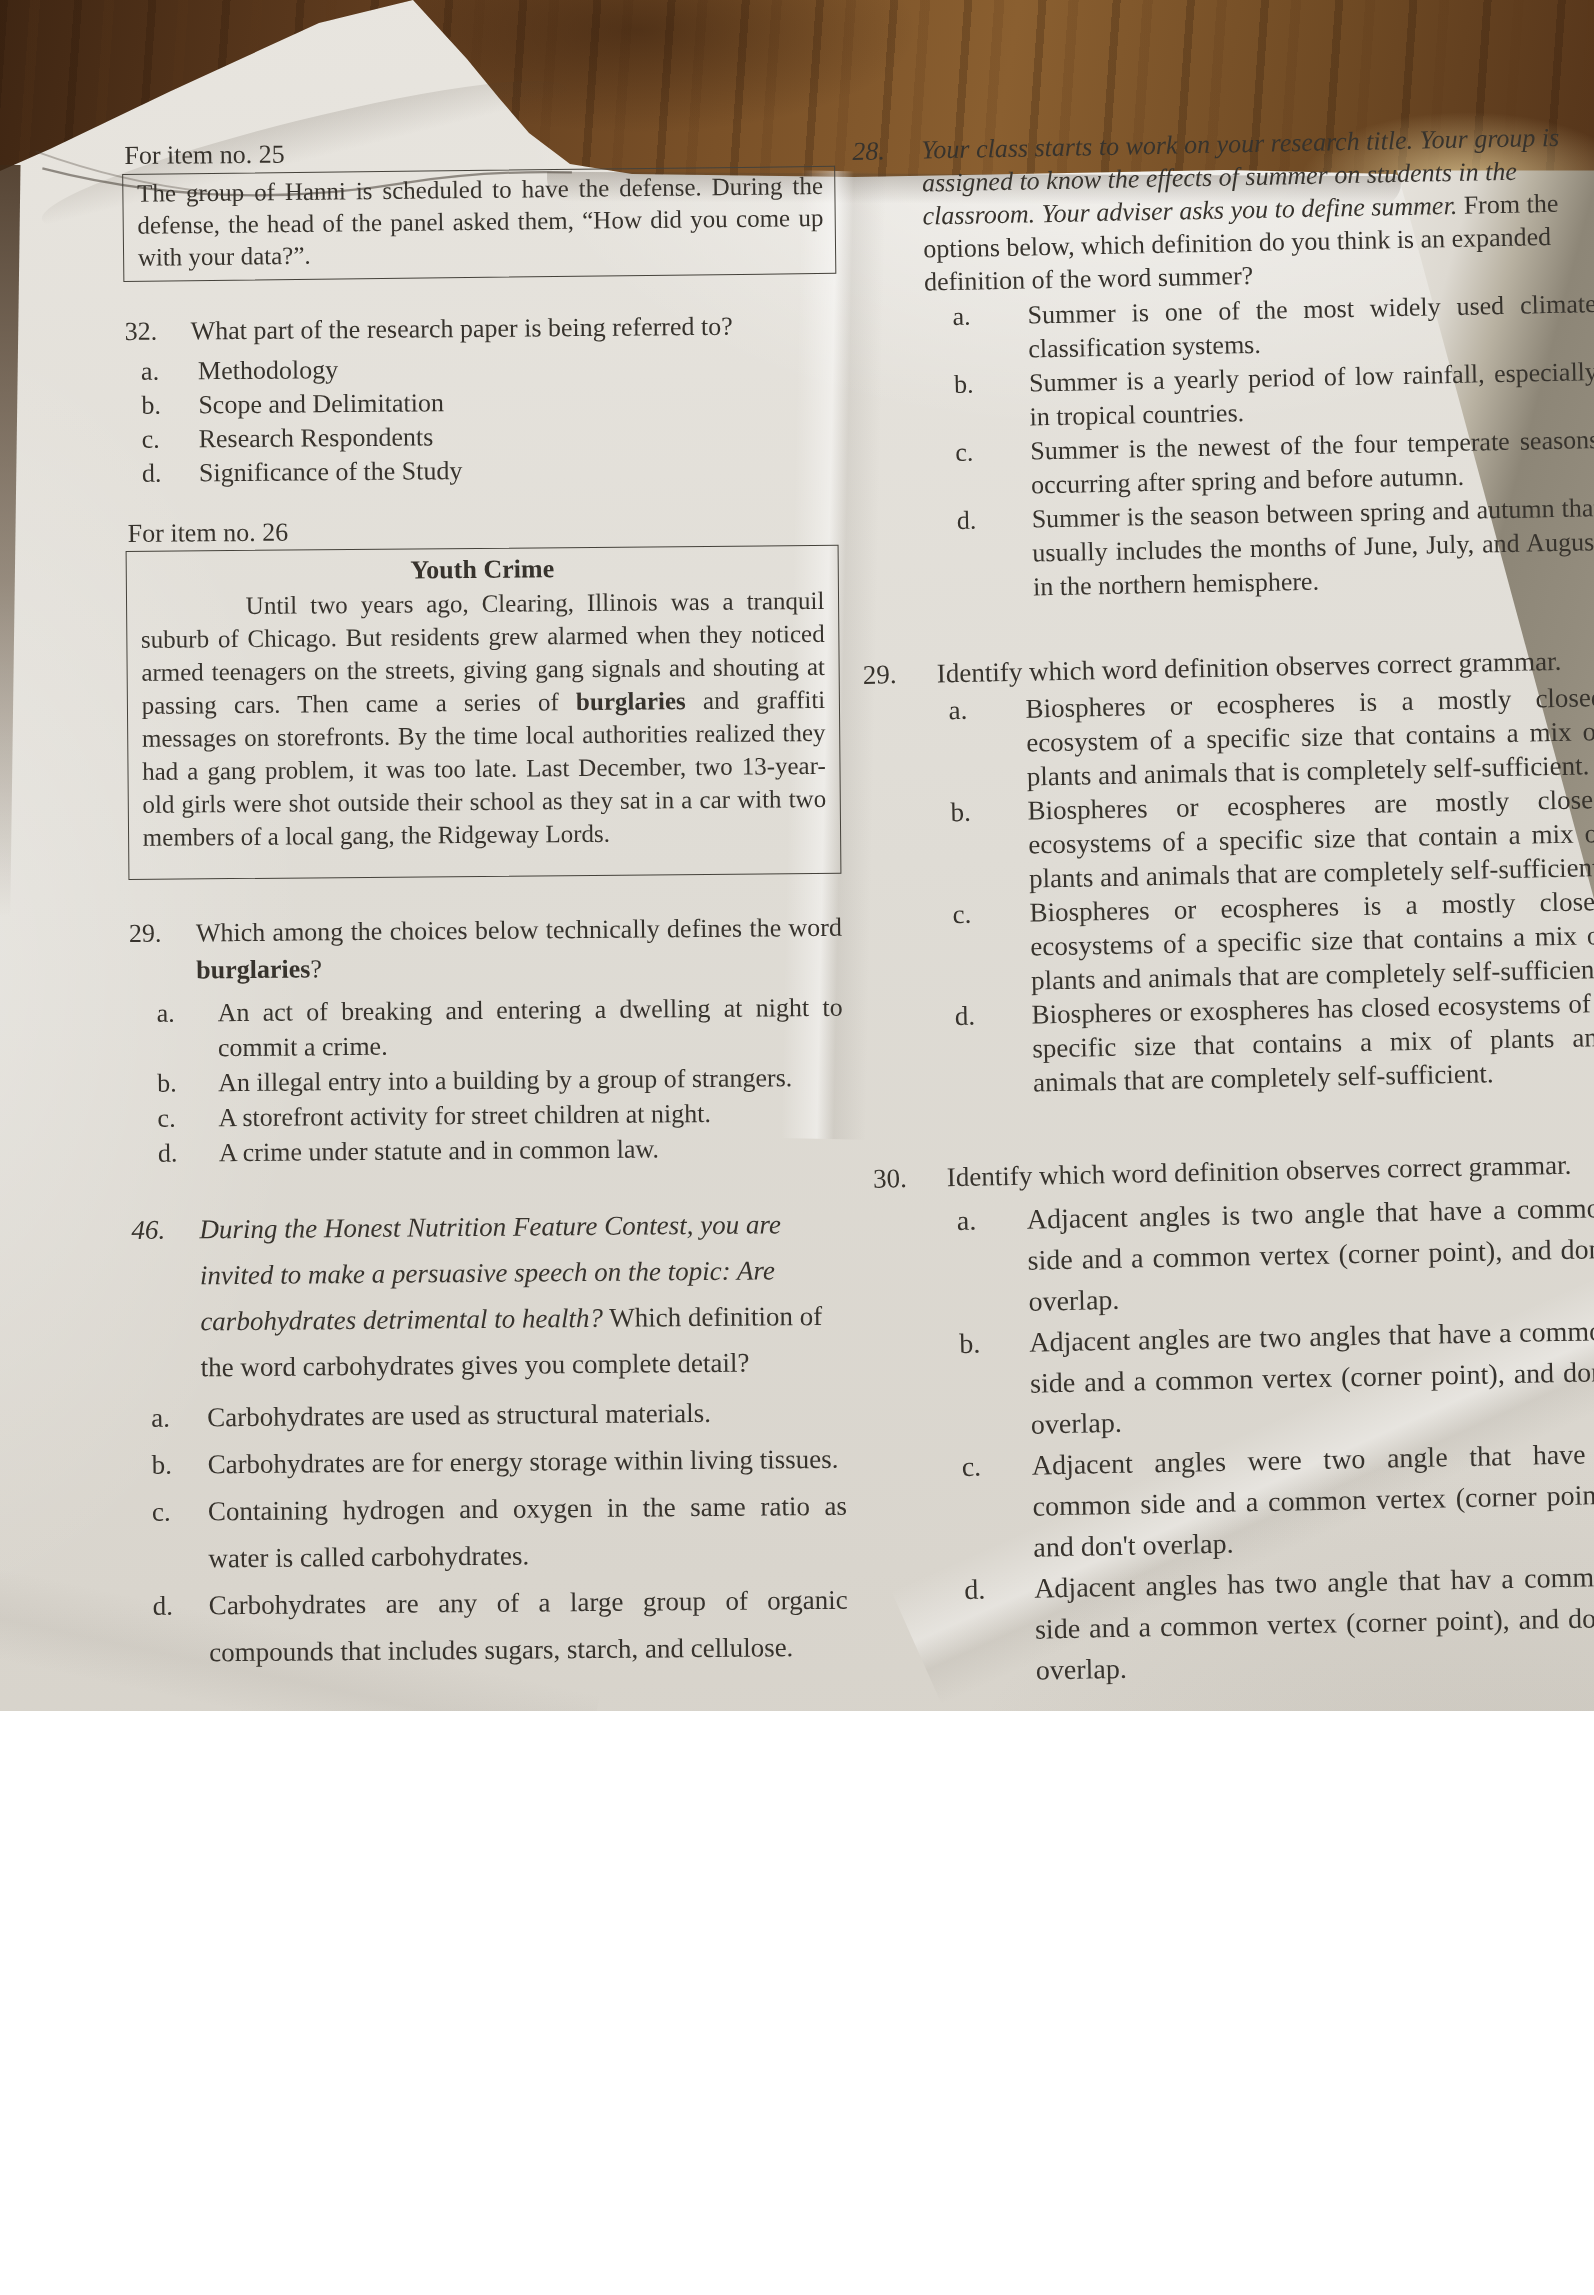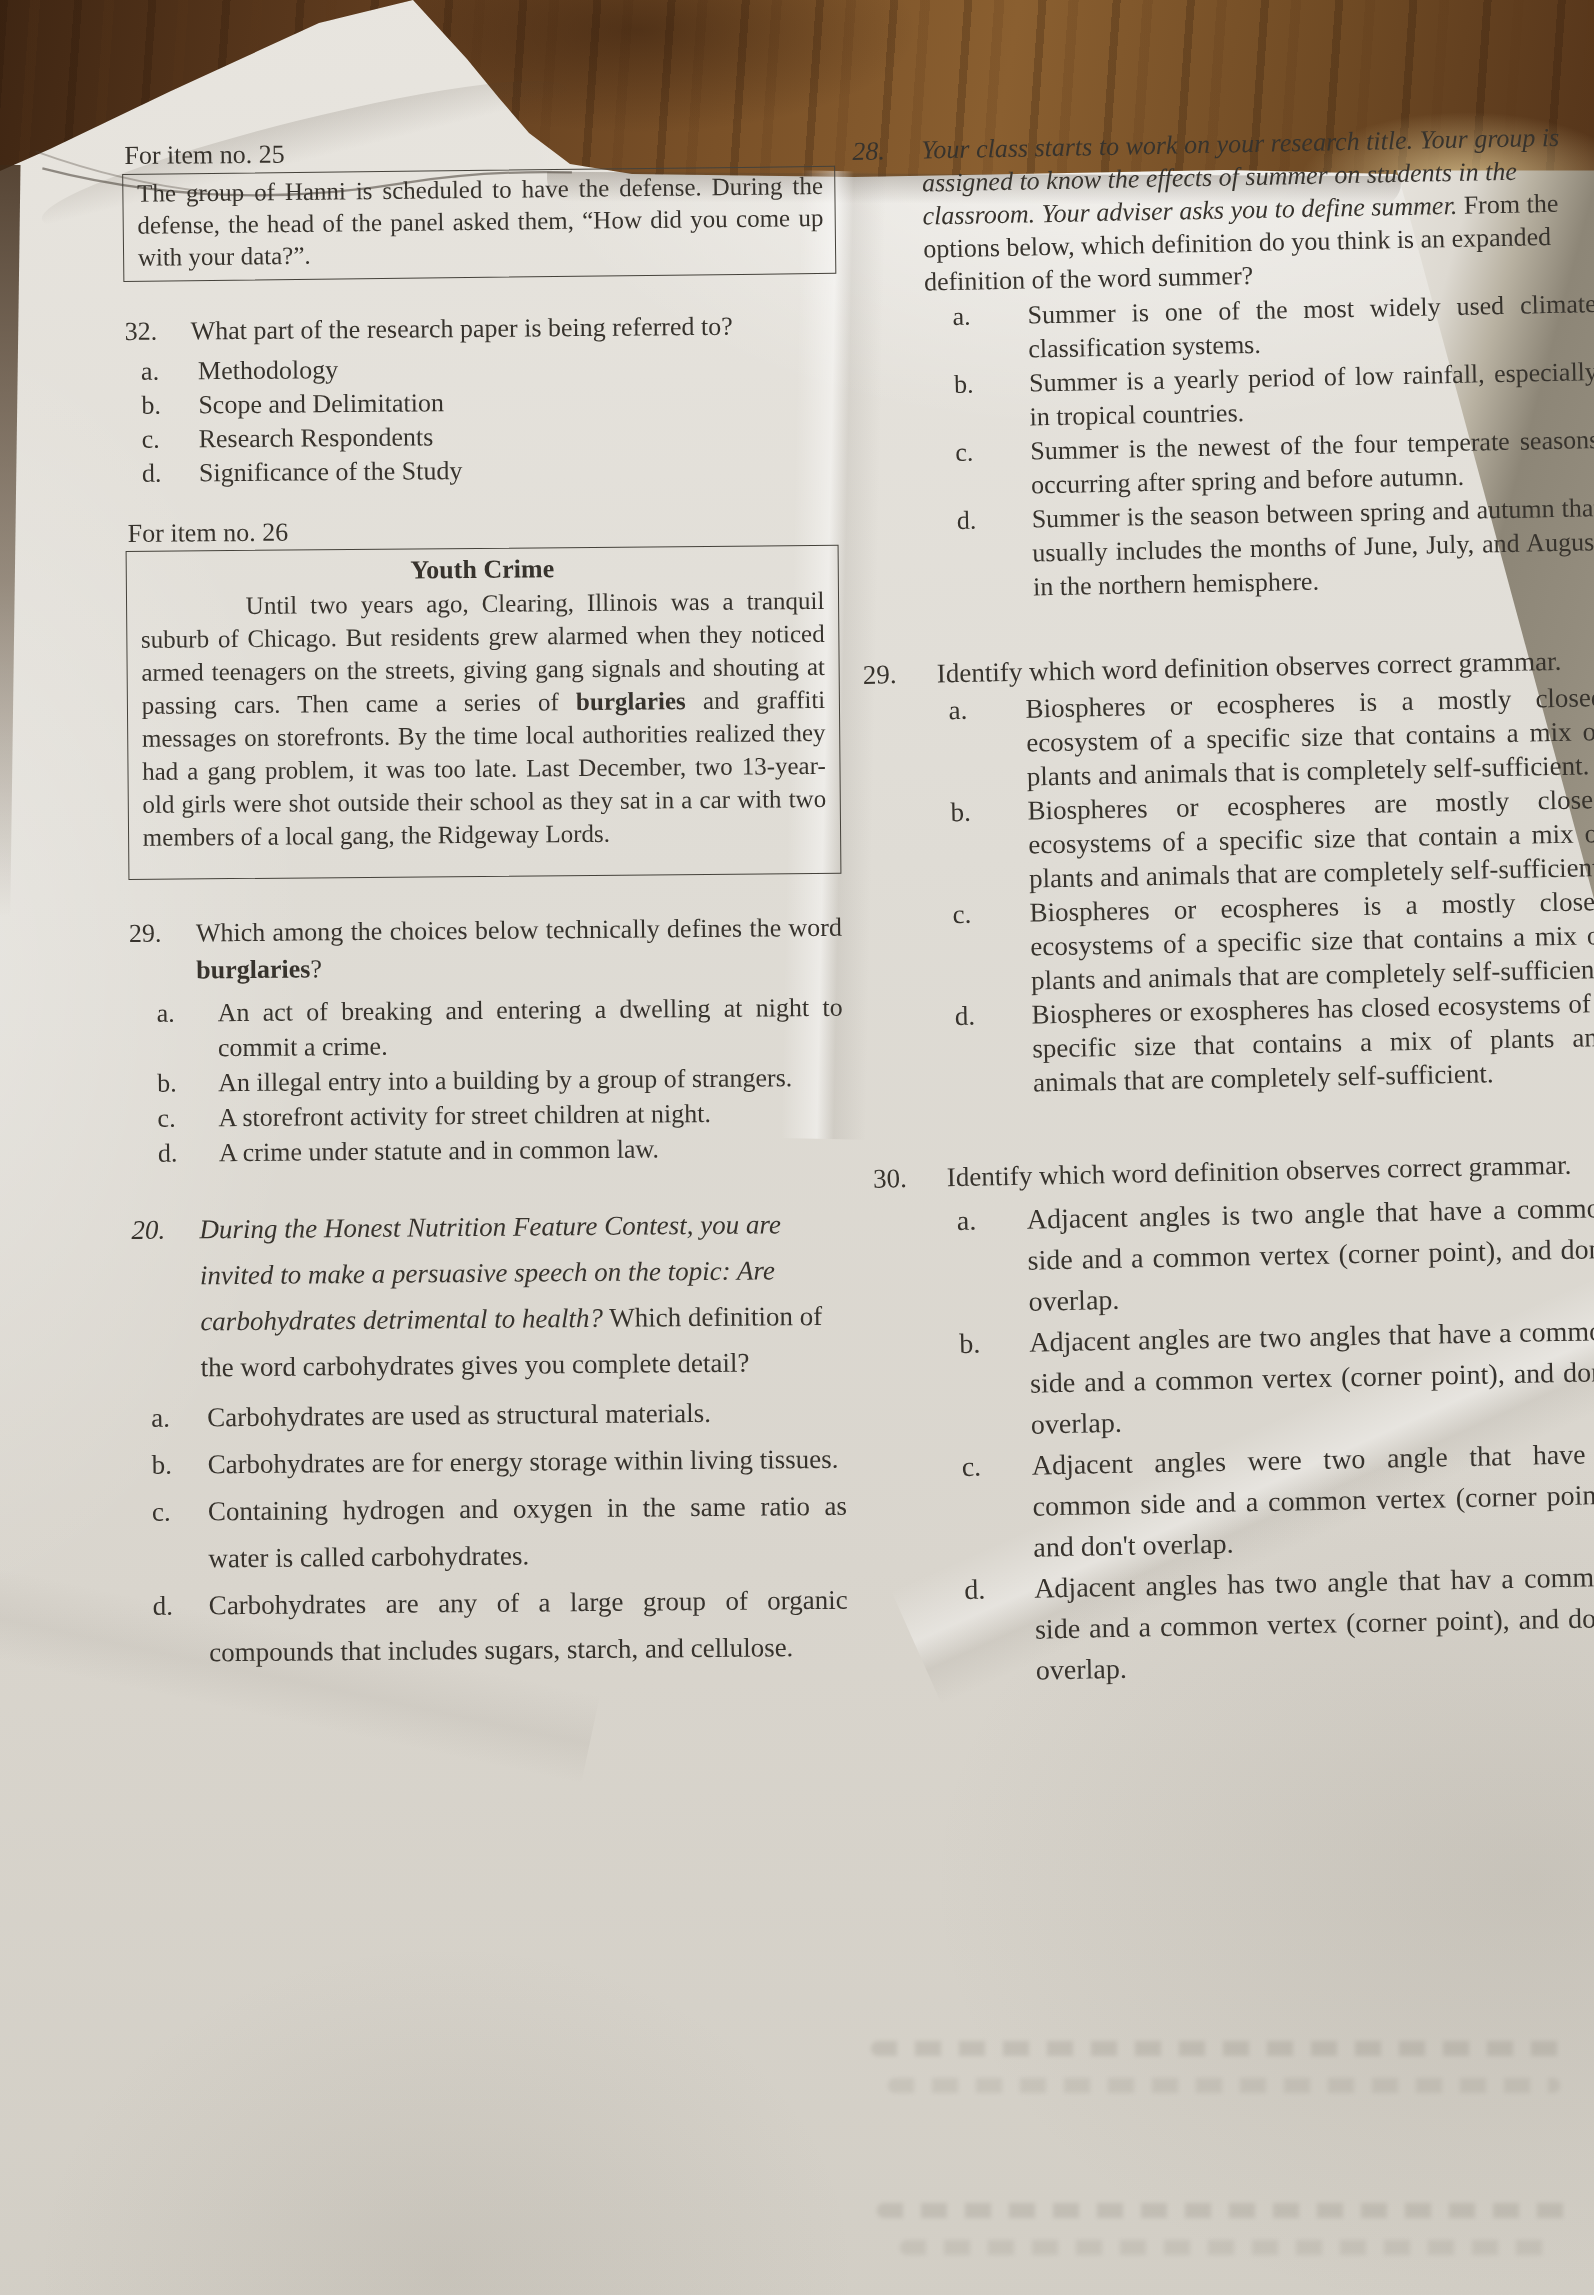--- a/index.html
+++ b/index.html
@@ -1,21 +1,21 @@
 <!DOCTYPE html>
 <html style="font-size:9px"><head>
 <meta charset="utf-8">
 <style>
   html,body{margin:0;padding:0;}
   body{
     width:1594px;height:2295px;
     font-family:"Liberation Serif","DejaVu Serif",serif;
     overflow:hidden;
   }
-  #photo{position:relative;width:1594px;height:2295px;overflow:hidden;background:#6b4a28;}
+  #photo{position:relative;width:1594px;height:1711px;overflow:hidden;background:#6b4a28;}
 
   
   #paper{
     position:absolute;left:0;top:0;width:1594px;height:2295px;
     background-color:#dcd8d1;
     background-image:
       radial-gradient(ellipse 968px 512px at 70% 5%, rgba(255,255,255,.55), transparent 62%),
       radial-gradient(ellipse 626px 1082px at -4% 42%, rgba(255,255,255,.28), transparent 60%),
       radial-gradient(ellipse 569px 455px at 28% 99%, rgba(118,110,98,.12), transparent 72%),
       radial-gradient(ellipse 854px 626px at 96% 82%, rgba(122,115,102,.16), transparent 70%),
@@ -192,21 +192,21 @@
     <div class="opt opt26 just">
       <span class="ltr">c.</span>
       <span>A storefront activity for street children at night.</span>
     </div>
     <div class="opt opt26 just">
       <span class="ltr">d.</span>
       <span>A crime under statute and in common law.</span>
     </div>
 
     <div id="q27" class="qrow">
-      <span class="qnum it">20.</span>
+      <span class="qnum it">46.</span>
       <span><span class="it">During the Honest Nutrition Feature Contest, you are invited to make a persuasive speech on the topic: Are carbohydrates detrimental to health?</span><span> Which definition of the word carbohydrates gives you complete detail?</span></span>
     </div>
     <div class="opt opt27 just">
       <span class="ltr">a.</span>
       <span>Carbohydrates are used as structural materials.</span>
     </div>
     <div class="opt opt27 just">
       <span class="ltr">b.</span>
       <span>Carbohydrates are for energy storage within living tissues.</span>
     </div>

